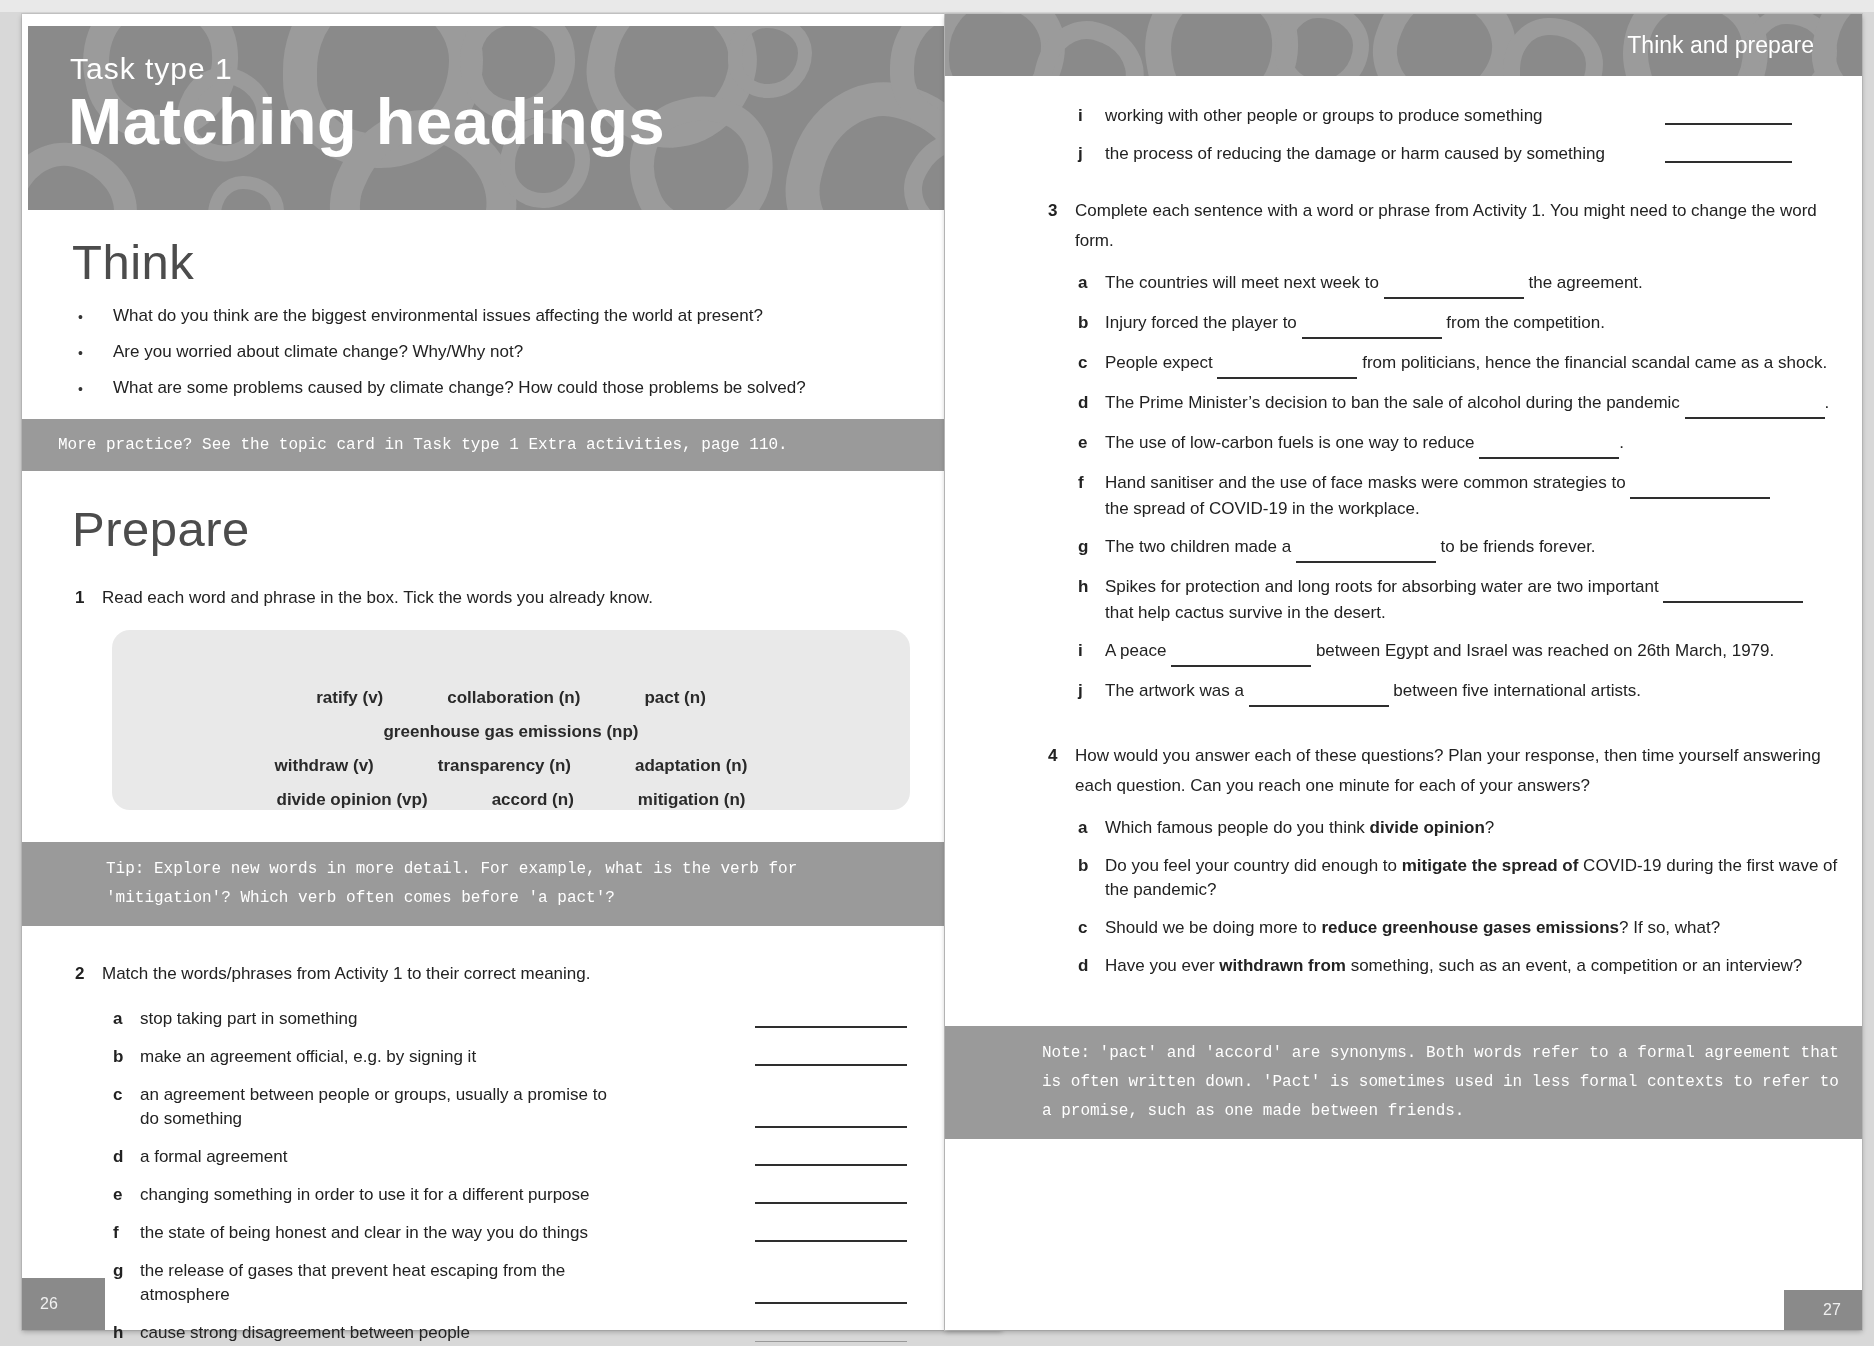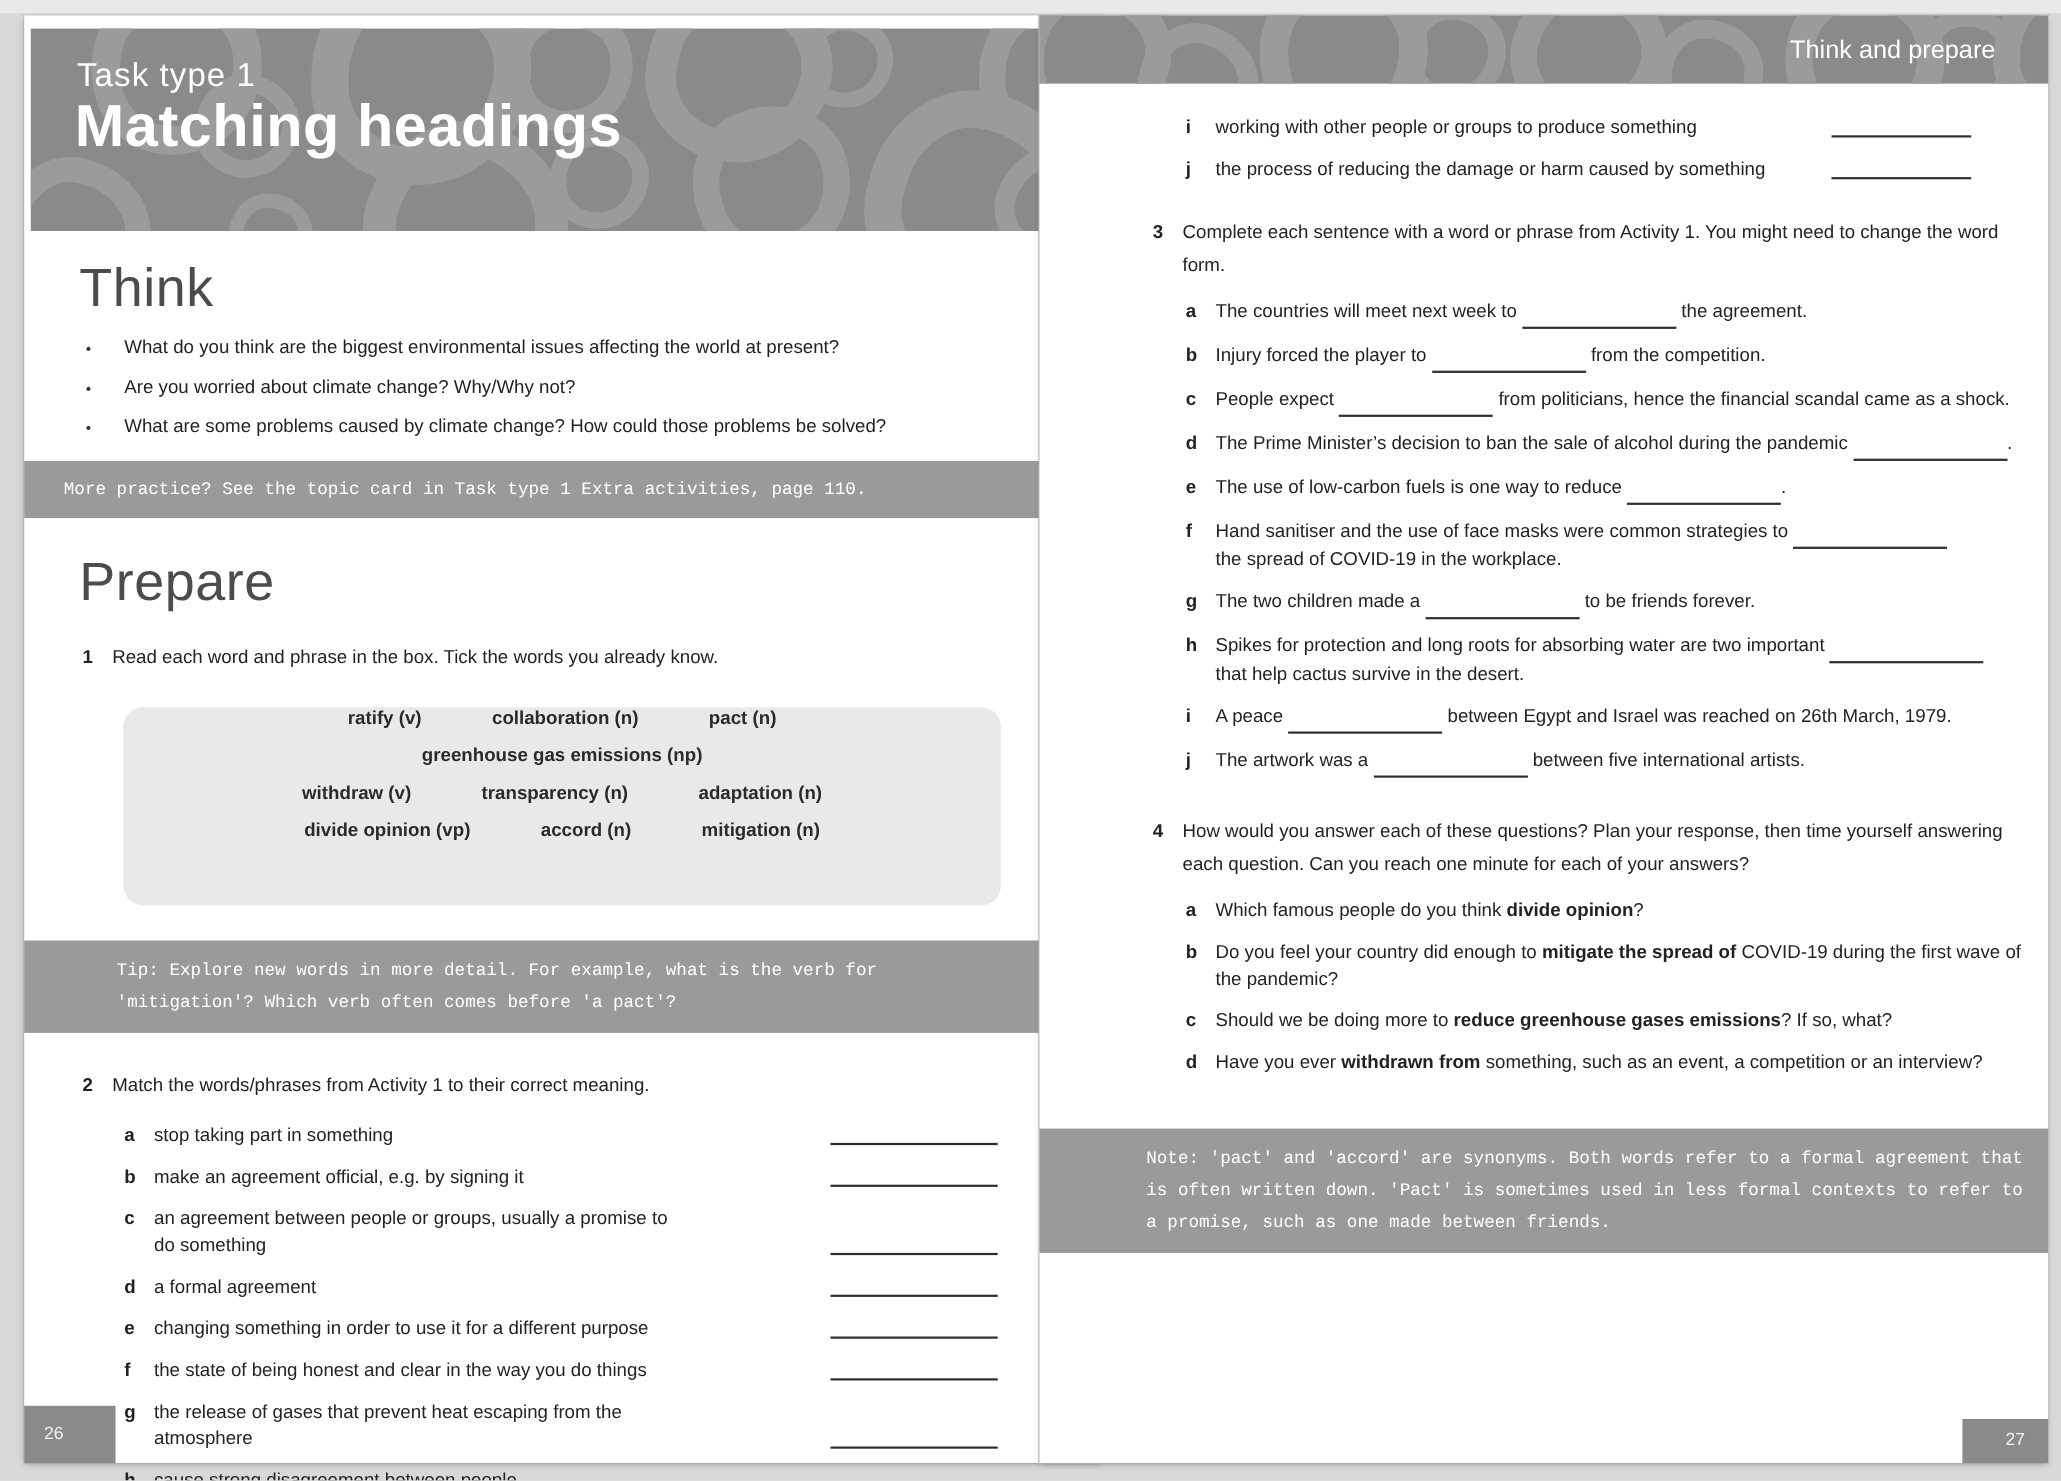--- a/index.html
+++ b/index.html
@@ -10,21 +10,21 @@
   .page-left{left:22px;width:980px;height:1316px;}
   .page-right{left:945px;width:917px;height:1316px;}
 
   
   .band{position:relative;background:#8a8a8a;overflow:hidden;}
   .band-left{margin:12px 0 0 6px;height:184px;}
   .band-right{height:62px;}
   .ring{position:absolute;border-style:solid;border-color:#9b9b9b;
         border-radius:46% 54% 52% 48% / 52% 47% 55% 45%;}
   .task-type{position:absolute;left:42px;top:26px;font-size:30px;letter-spacing:1px;z-index:2;color:#fff;}
-  .main-title{position:absolute;left:40px;top:58px;font-size:54px;font-weight:bold;letter-spacing:.5px;z-index:2;color:#fff;}
+  .main-title{position:absolute;left:40px;top:58px;font-size:65px;font-weight:bold;letter-spacing:.5px;z-index:2;color:#fff;}
   .topic-line{position:absolute;left:0;right:0;bottom:10px;text-align:center;z-index:2;color:#fff;
               font-family:"Liberation Serif","DejaVu Serif",serif;font-size:17px;}
   .band-right-label{position:absolute;right:48px;top:50%;transform:translateY(-50%);z-index:2;color:#fff;font-size:23px;}
 
   
   .sec-heading{margin:24px 0 6px 50px;font-size:49px;font-weight:normal;color:#4c4c4c;letter-spacing:.5px;}
   .bullets{margin:14px 0 0 0;}
   .bullet-row{display:flex;margin:0 0 11px 56px;font-size:17px;line-height:23px;}
   .bullet-row .dot{width:35px;color:#333;font-size:14px;padding-top:2px;}
   .banner{background:#9a9a9a;color:#fff;font-family:"Liberation Mono","DejaVu Sans Mono",monospace;
@@ -32,22 +32,22 @@
   .banner-practice{margin-top:18px;height:52px;line-height:52px;padding-left:36px;}
   .banner-tip{margin-top:32px;padding:13px 0 13px 36px;}
   .banner-tip .inner{max-width:790px;line-height:29px;margin-left:48px;}
   .act-head{display:flex;font-size:17px;line-height:30px;}
   .left-head{margin-left:53px;}
   .right-head{margin-left:103px;}
   .anum{width:27px;font-weight:bold;flex:none;}
   .atext{max-width:748px;}
 
   
-  .word-box{margin:30px 92px 0 90px;height:180px;background:#e9e9e9;border-radius:18px;
-            display:flex;flex-direction:column;justify-content:flex-start;gap:14px;}
+  .word-box{margin:17px 92px 0 90px;height:180px;background:#e9e9e9;border-radius:18px;
+            display:flex;flex-direction:column;justify-content:flex-end;gap:14px;}
   .wb-row{display:flex;justify-content:center;gap:64px;font-size:17px;font-weight:bold;color:#2a2a2a;}
 
   
   .m-items{margin-top:18px;}
   .m-row{display:flex;align-items:flex-start;margin-bottom:14px;font-size:17px;line-height:24px;}
   .m-left{margin-left:91px;padding-right:95px;}
   .m-right{margin-left:133px;padding-right:70px;}
   .lbl{width:27px;font-weight:bold;flex:none;}
   .m-left .mtxt{max-width:470px;}
   .m-right .mtxt{max-width:560px;}

